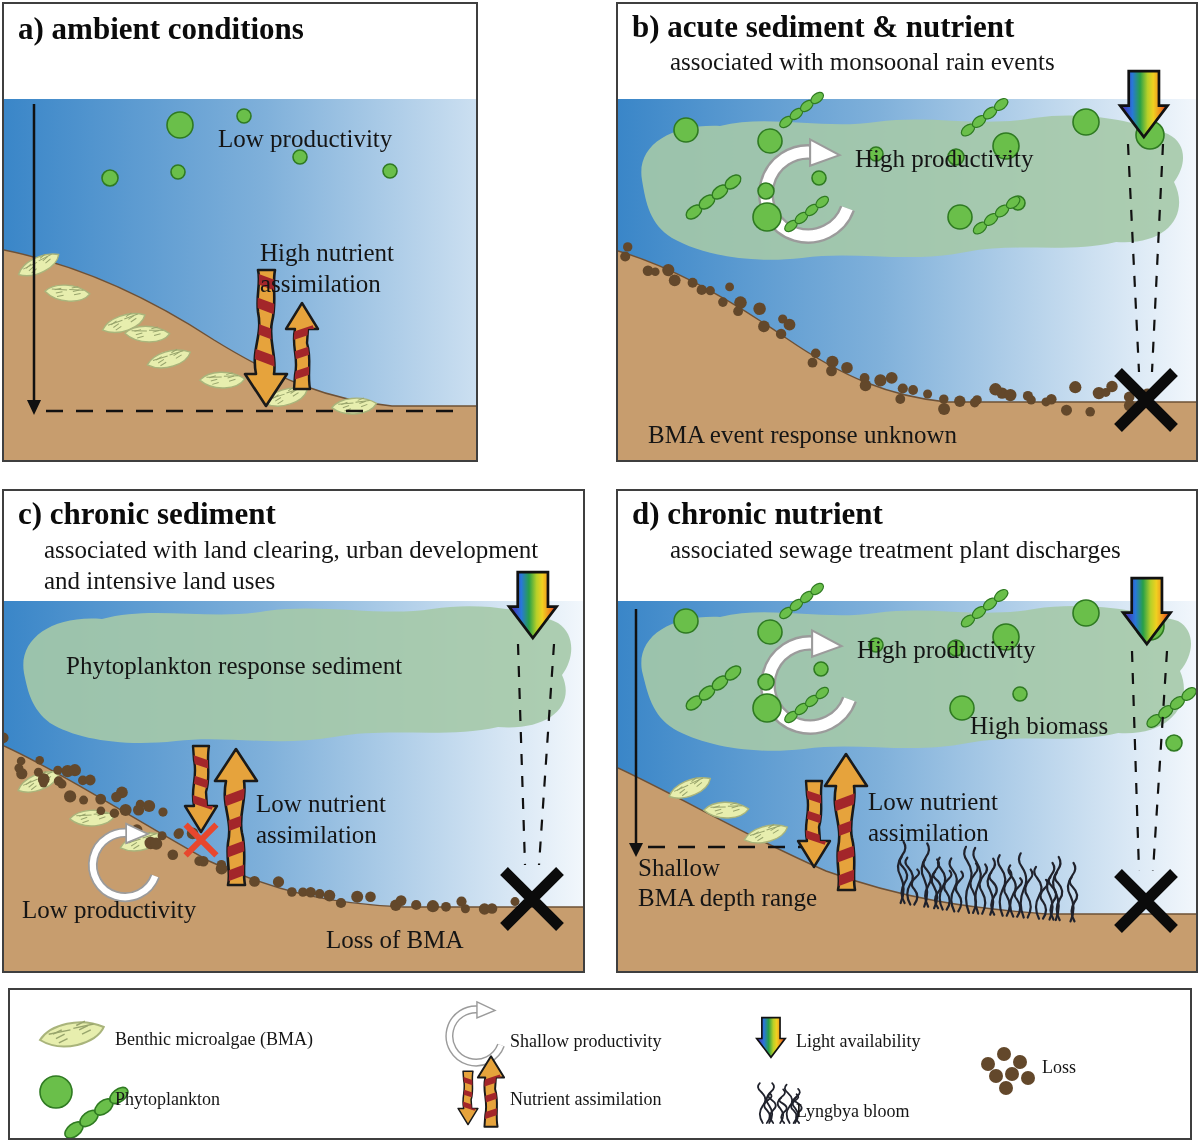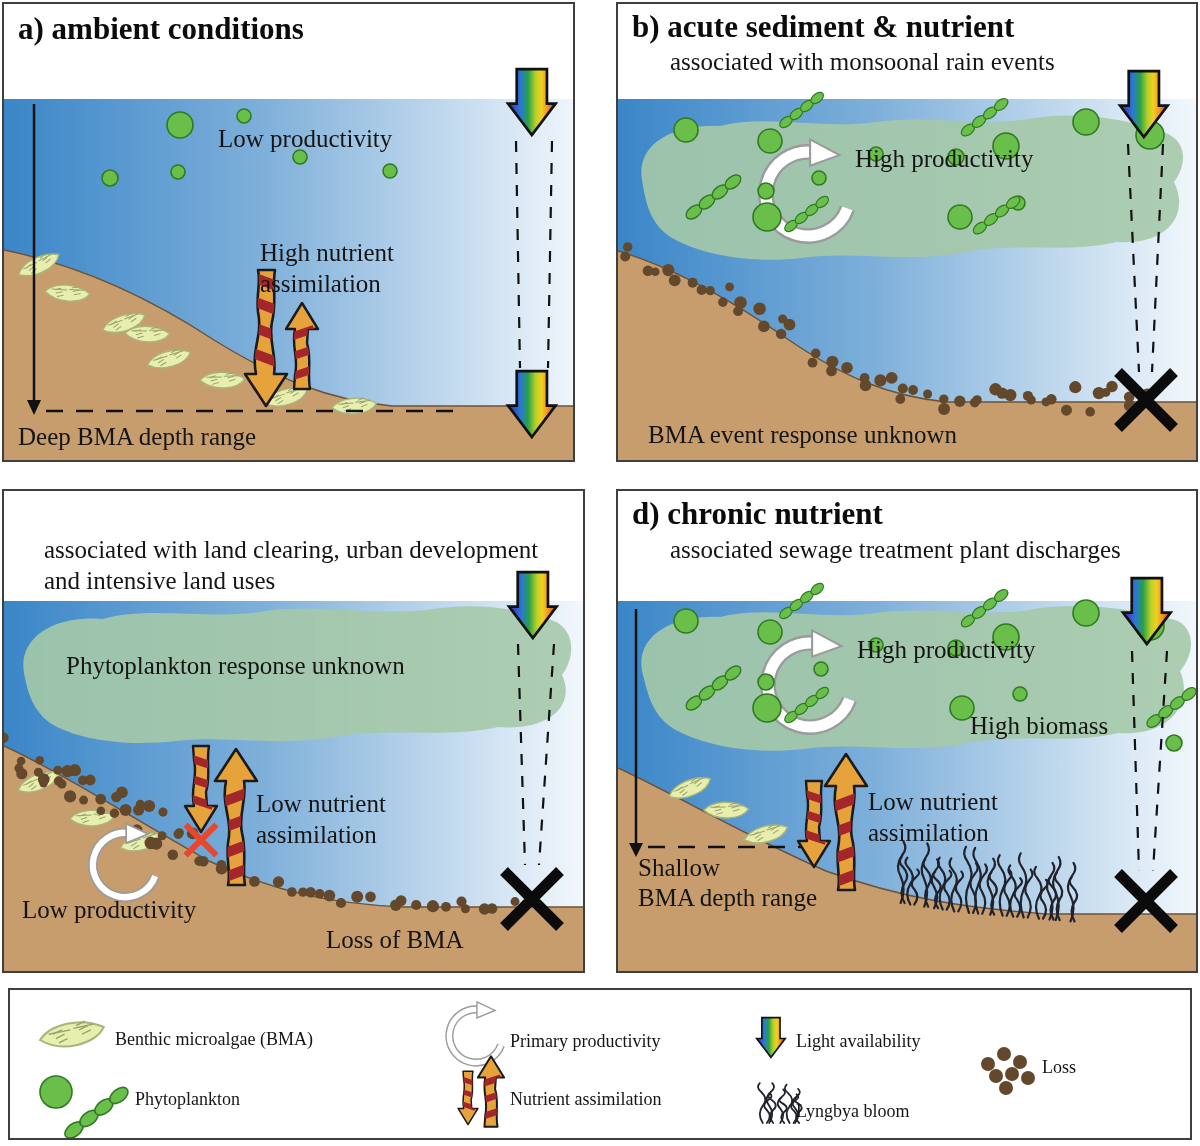--- a/index.html
+++ b/index.html
@@ -81,21 +81,21 @@
       <path d="M26.3,9.6 A28,28 0 1 1 4.9,-27.6" fill="none" stroke="#9b9b9b" stroke-width="8.5"></path>
       <path d="M26.3,9.6 A28,28 0 1 1 4.9,-27.6" fill="none" stroke="#ffffff" stroke-width="5.5"></path>
       <polygon points="1,-36 1,-19 20,-27" fill="#ffffff" stroke="#9b9b9b" stroke-width="1.5"></polygon>
     </g>
     <g id="xmark">
       <path d="M-28,-28 L28,28 M28,-28 L-28,28" fill="none" stroke-width="11" stroke-linecap="butt"></path>
     </g>
   </defs>
 </svg>
 
-<div class="panel" style="left:2px;top:2px;width:573px;height:460px;">
+<div class="panel" style="left:2px;top:2px;width:476px;height:460px;">
   <svg width="579" height="456" viewBox="0 0 579 456">
     <rect x="0" y="95" width="579" height="361" fill="url(#wGrad)"></rect>
     <path d="M0,246 C70,260 140,290 210,336 C275,376 325,396 388,402 L579,402 L579,456 L0,456 Z" fill="#c79d6e"></path>
     <path d="M0,246 C70,260 140,290 210,336 C275,376 325,396 388,402 L579,402" fill="none" stroke="#6e5136" stroke-width="1.4"></path>
     <g fill="#6abf4a" stroke="#2f7a22" stroke-width="1.6">
       <circle cx="176" cy="121" r="13"></circle>
         <circle cx="106" cy="174" r="8"></circle>
         <circle cx="174" cy="168" r="7"></circle>
       <circle cx="240" cy="112" r="7"></circle>
         <circle cx="296" cy="153" r="7"></circle>
@@ -124,21 +124,20 @@
       <line x1="512" y1="137" x2="516" y2="364"></line>
       <line x1="548" y1="137" x2="544" y2="364"></line>
     </g>
     <use href="#lightArrow" transform="translate(503,64) scale(1.08)"></use>
     <use href="#lightArrow" transform="translate(503,366) scale(1.08)"></use>
   </svg>
   <div class="title" style="left:14px;top:8px;">a) ambient conditions</div>
   <div class="lbl" style="left:214px;top:120px;">Low productivity</div>
   <div class="lbl" style="left:256px;top:234px;">High nutrient</div>
   <div class="lbl" style="left:256px;top:265px;">assimilation</div>
-  <div class="lbl" style="left:14px;top:418px;">Deep BMA depth range</div>
 </div>
 
 <div class="panel" style="left:616px;top:2px;width:582px;height:460px;">
   <svg width="578" height="456" viewBox="0 0 578 456">
     <rect x="0" y="95" width="578" height="361" fill="url(#wGrad)"></rect>
     <path fill="#a5c9a8" opacity="0.9" d="M24,176 C18,142 52,120 102,122 C150,110 205,126 258,118 C312,110 362,124 416,114 C468,106 520,118 550,130 C570,140 568,162 556,178 C572,210 550,242 498,238 C448,250 398,238 348,248 C288,260 238,246 184,254 C130,260 82,250 54,234 C32,220 28,200 24,176 Z"></path>
     <path d="M0,247 C55,263 110,294 168,334 C226,374 272,392 328,398 L578,398 L578,456 L0,456 Z" fill="#c79d6e"></path>
     <path d="M0,247 C55,263 110,294 168,334 C226,374 272,392 328,398 L578,398" fill="none" stroke="#6e5136" stroke-width="1.4"></path>
     <g id="silt-b" fill="#63482b">
         <circle cx="9.7" cy="242.9" r="4.7"></circle>
@@ -310,23 +309,24 @@
       <use href="#xmark" stroke="#e8472e" stroke-width="15" transform="translate(197,349) scale(0.55)"></use>
       <use href="#nutBig" transform="translate(232,330)"></use>
     </g>
     <g stroke="#111" stroke-width="2.2" stroke-dasharray="11 11">
       <line x1="514" y1="153" x2="521" y2="374"></line>
       <line x1="550" y1="153" x2="535" y2="374"></line>
     </g>
     <use href="#lightArrow" transform="translate(504,80) scale(1.08)"></use>
     <use href="#xmark" stroke="#0b0b0b" transform="translate(528,408)"></use>
   </svg>
+  <div class="title" style="left:14px;top:6px;">c) chronic sediment</div>
   <div class="sub" style="left:40px;top:44px;">associated with land clearing, urban development</div>
   <div class="sub" style="left:40px;top:75px;">and intensive land uses</div>
-  <div class="lbl" style="left:62px;top:160px;">Phytoplankton response unknown</div>
+  <div class="lbl" style="left:62px;top:160px;">Phytoplankton response sediment</div>
   <div class="lbl" style="left:252px;top:298px;">Low nutrient</div>
   <div class="lbl" style="left:252px;top:329px;">assimilation</div>
   <div class="lbl" style="left:18px;top:404px;">Low productivity</div>
   <div class="lbl" style="left:322px;top:434px;font-family:Liberation Serif, serif;">Loss of BMA</div>
 </div>
 
 <div class="panel" style="left:616px;top:489px;width:582px;height:484px;padding-left:24px;">
   <svg width="578" height="480" viewBox="0 0 578 480">
     <rect x="0" y="110" width="578" height="370" fill="url(#wGrad)"></rect>
     <path fill="#a5c9a8" opacity="0.9" d="M24,180 C18,146 52,124 102,126 C150,114 205,130 258,122 C312,114 362,128 416,118 C468,110 525,120 560,130 C578,140 576,164 562,180 C576,212 552,246 500,242 C450,254 400,242 350,252 C290,264 240,250 186,258 C132,264 84,254 56,238 C34,224 30,204 24,180 Z"></path>
@@ -449,19 +449,19 @@
       <circle cx="978" cy="74" r="7"></circle>
         <circle cx="994" cy="64" r="7"></circle>
         <circle cx="1010" cy="72" r="7"></circle>
       <circle cx="986" cy="86" r="7"></circle>
         <circle cx="1002" cy="84" r="7"></circle>
         <circle cx="1018" cy="88" r="7"></circle>
       <circle cx="996" cy="98" r="7"></circle>
     </g>
   </svg>
   <div class="leg-lbl" style="left:105px;top:34px;">Benthic microalgae (BMA)</div>
-  <div class="leg-lbl" style="left:105px;top:94px;margin-left:20px;">Phytoplankton</div>
-  <div class="leg-lbl" style="left:500px;top:36px;">Primary productivity</div>
+  <div class="leg-lbl" style="left:105px;top:94px;">Phytoplankton</div>
+  <div class="leg-lbl" style="left:500px;top:36px;">Shallow productivity</div>
   <div class="leg-lbl" style="left:500px;top:94px;">Nutrient assimilation</div>
   <div class="leg-lbl" style="left:786px;top:36px;">Light availability</div>
   <div class="leg-lbl" style="left:786px;top:94px;margin-top:12px;">Lyngbya bloom</div>
   <div class="leg-lbl" style="left:1032px;top:62px;">Loss</div>
 </div>
 
 </body></html>

